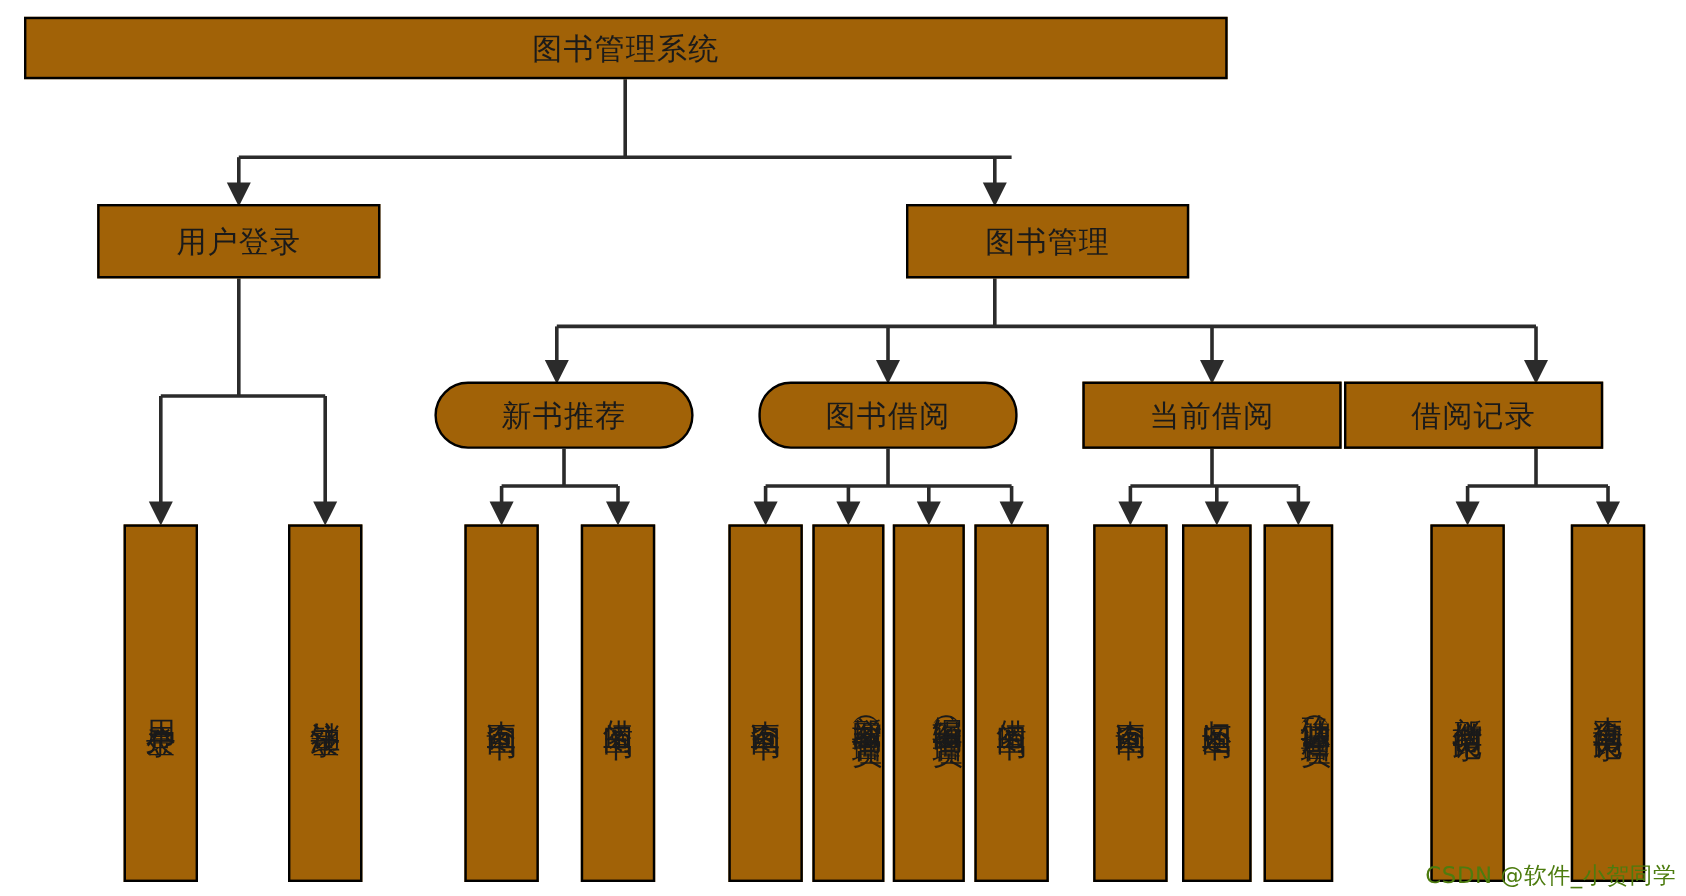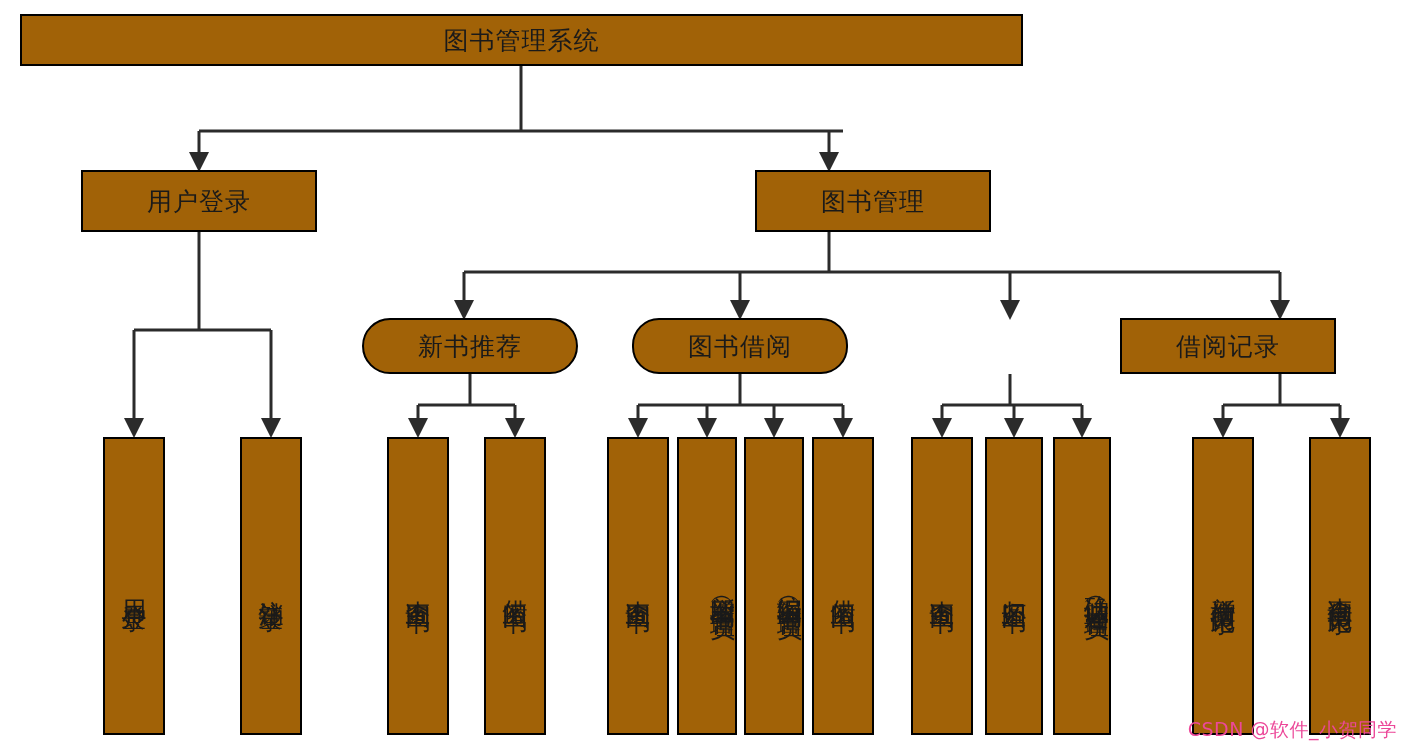--- a/index.html
+++ b/index.html
@@ -67,21 +67,21 @@
     fill: none;
   }
   .arrowhead {
     fill: #2b2b2b;
   }
   #watermark {
     position: absolute;
     right: 8px;
     bottom: 4px;
     font-size: 19px;
-    color: #ec4899;
+    color: #4d7c0f;
     white-space: nowrap;
     letter-spacing: 0.5px;
   }
 </style>
 </head>
 <body>
 
 <div id="diagram-root">
 
   <svg class="connectors" viewBox="0 0 1405 747">
@@ -175,20 +175,23 @@
   <div class="node node-h" style="left:711px; top:170px; width:236px; height:62px;margin-left:44px;">
     <span class="node-label">图书管理</span>
   </div>
 
   <div class="node node-h" style="left:362px; top:318px; width:216px; height:56px;border-radius:28px;">
     <span class="node-label">新书推荐</span>
   </div>
   <div class="node node-h" style="left:632px; top:318px; width:216px; height:56px;border-radius:27px;">
     <span class="node-label">图书借阅</span>
   </div>
+  <div class="node node-h" style="left:902px; top:318px; width:216px; height:56px;">
+    <span class="node-label">当前借阅</span>
+  </div>
   <div class="node node-h" style="left:1120px; top:318px; width:216px; height:56px;">
     <span class="node-label">借阅记录</span>
   </div>
 
   <div class="node node-v centered" style="left:103px; top:437px; width:62px; height:298px;">
     <span class="node-label">用户登录</span>
   </div>
   <div class="node node-v centered" style="left:240px; top:437px; width:62px; height:298px;">
     <span class="node-label">注销登录</span>
   </div>

